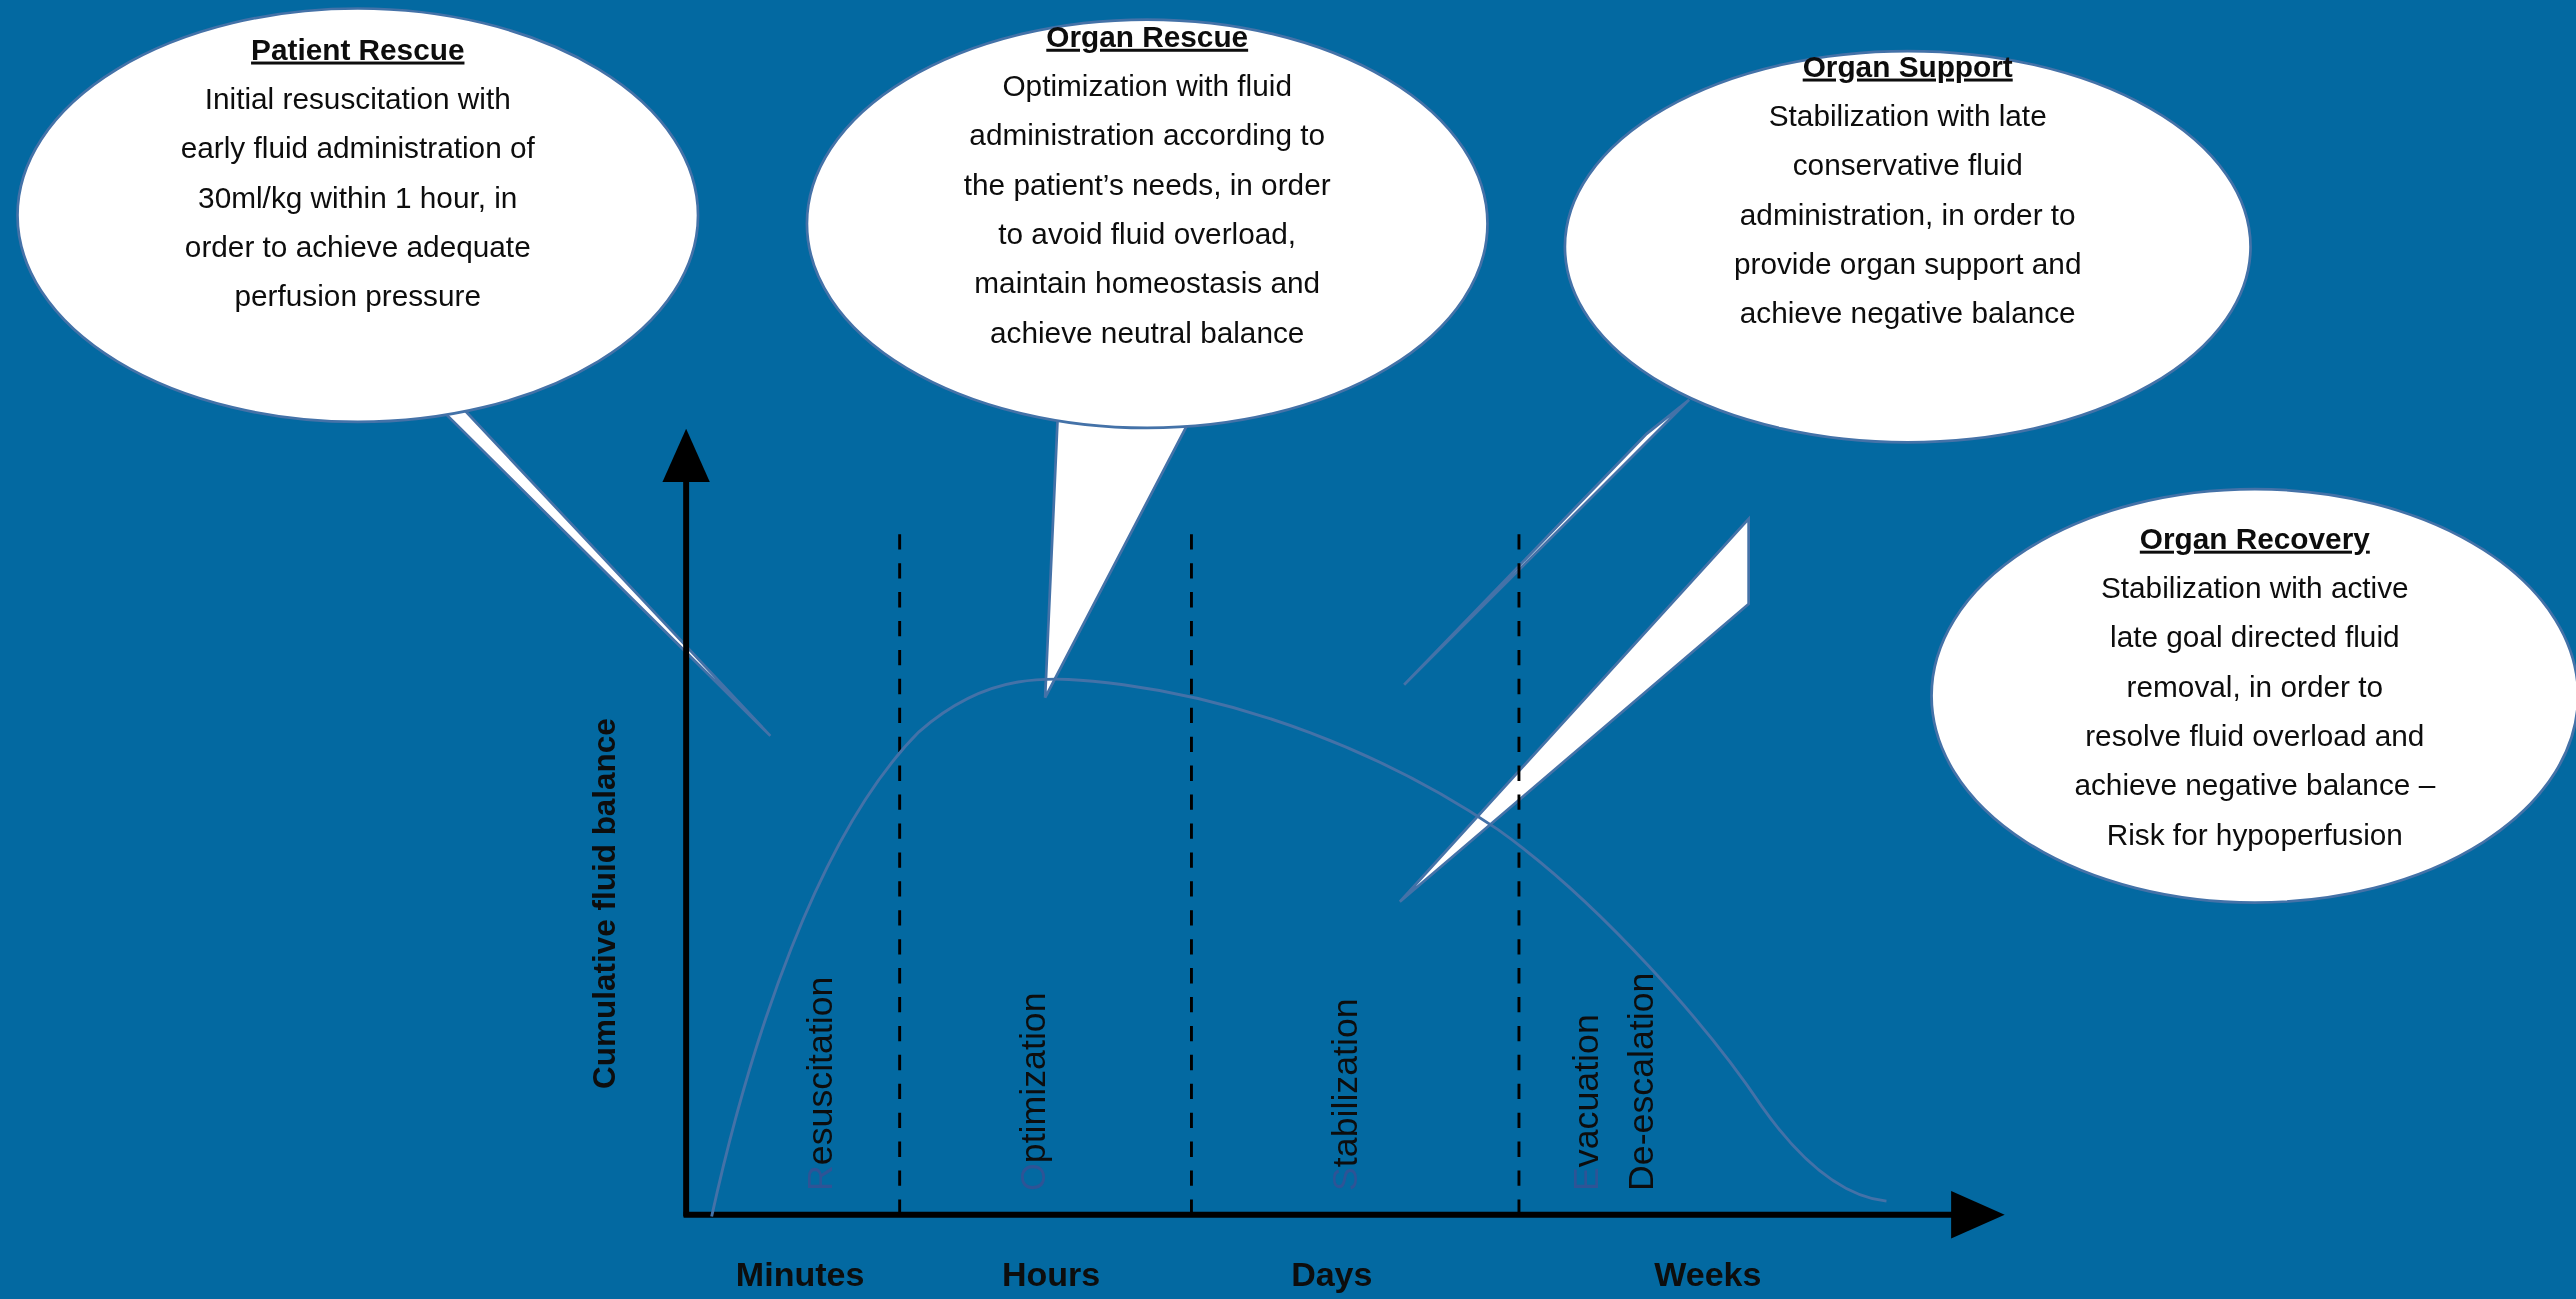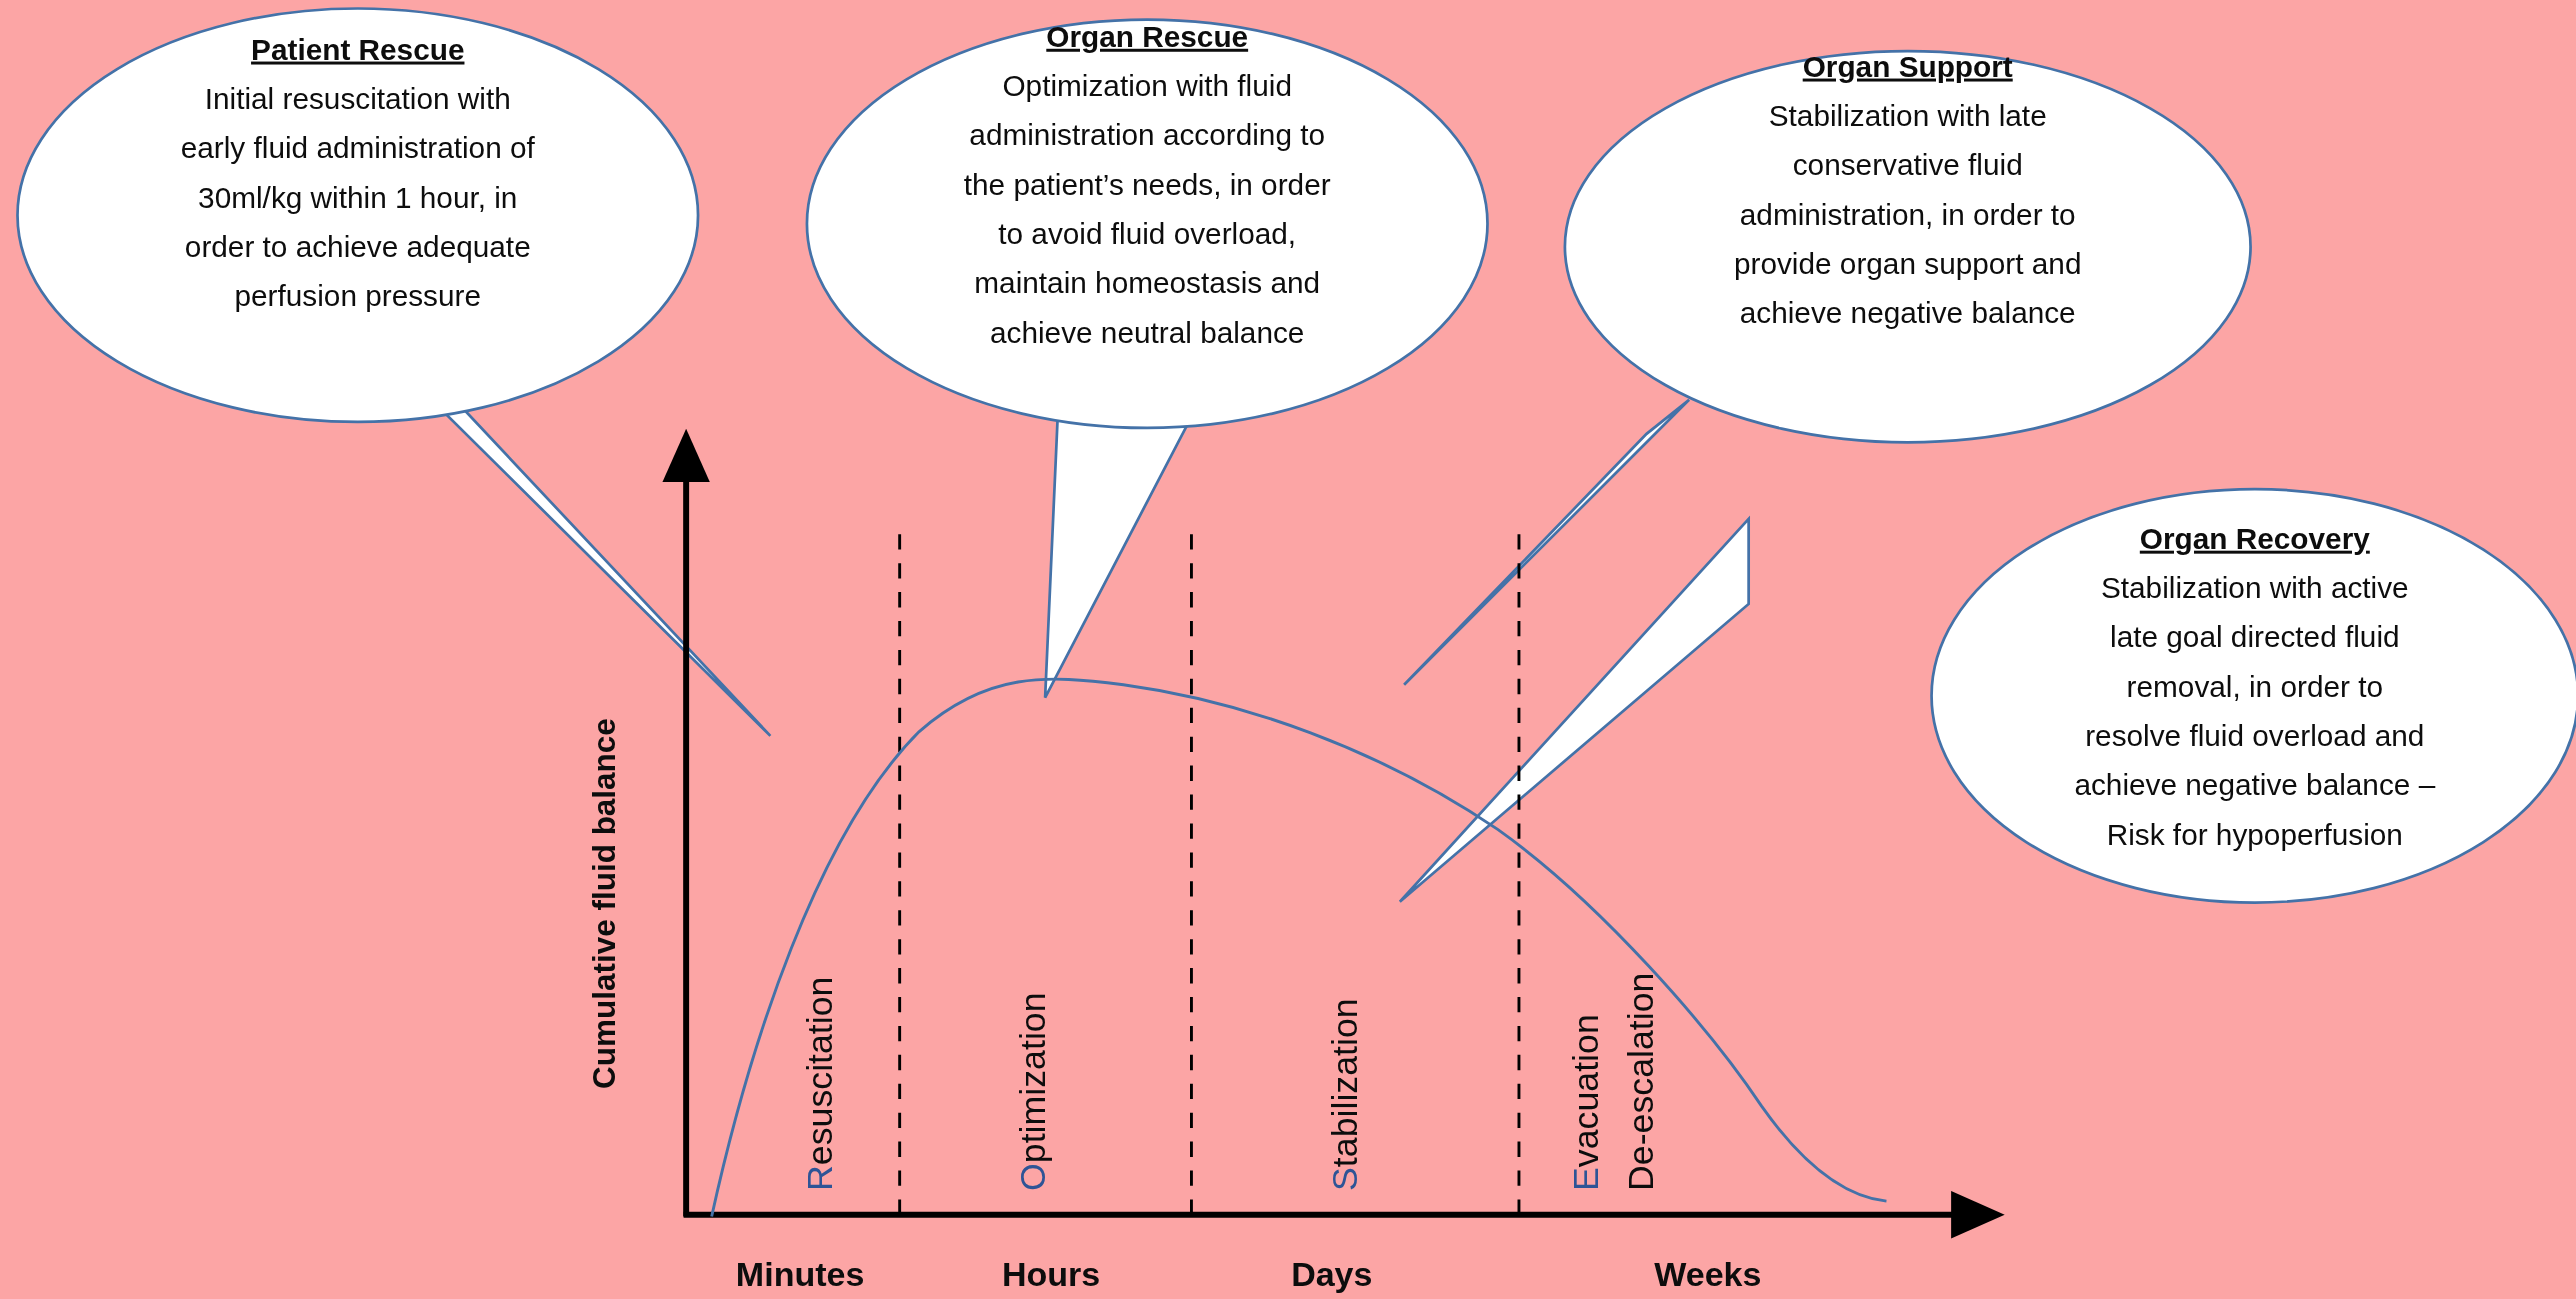--- a/index.html
+++ b/index.html
@@ -1,21 +1,21 @@
 <!DOCTYPE html>
 <html style="font-size:13.6px"><head>
 <meta charset="utf-8">
 <style>
   html,body{margin:0;padding:0;background:#ffffff;}
   body{
     width:2576px;height:1299px;
     font-family:"Liberation Sans", sans-serif;
     overflow:hidden;
   }
-  #stage{position:relative;width:2576px;height:1299px;background:#fca5a5;}
+  #stage{position:relative;width:2576px;height:1299px;background:#0369a1;}
   svg#diagram{position:absolute;left:0;top:0;width:2576px;height:1299px;display:block;}
   .bubble-outline{fill:#ffffff;stroke:#4472A8;stroke-width:3.2;}
   .tail{fill:#ffffff;stroke:#4472A8;stroke-width:3.2;stroke-linejoin:miter;}
   .curve{fill:none;stroke:#4472A8;stroke-width:3.4;}
   .axis{stroke:#000000;stroke-width:7;fill:none;}
   .divider{stroke:#000000;stroke-width:3.4;stroke-dasharray:18 16;fill:none;}
   .bb-title{font-size:35px;font-weight:bold;fill:#0d0d0d;text-decoration:underline;}
   .bb-line{font-size:35px;fill:#0d0d0d;}
   .axis-ylabel{font-size:37px;font-weight:bold;fill:#0d0d0d;}
   .xlabel{font-size:40px;font-weight:bold;fill:#0d0d0d;}

